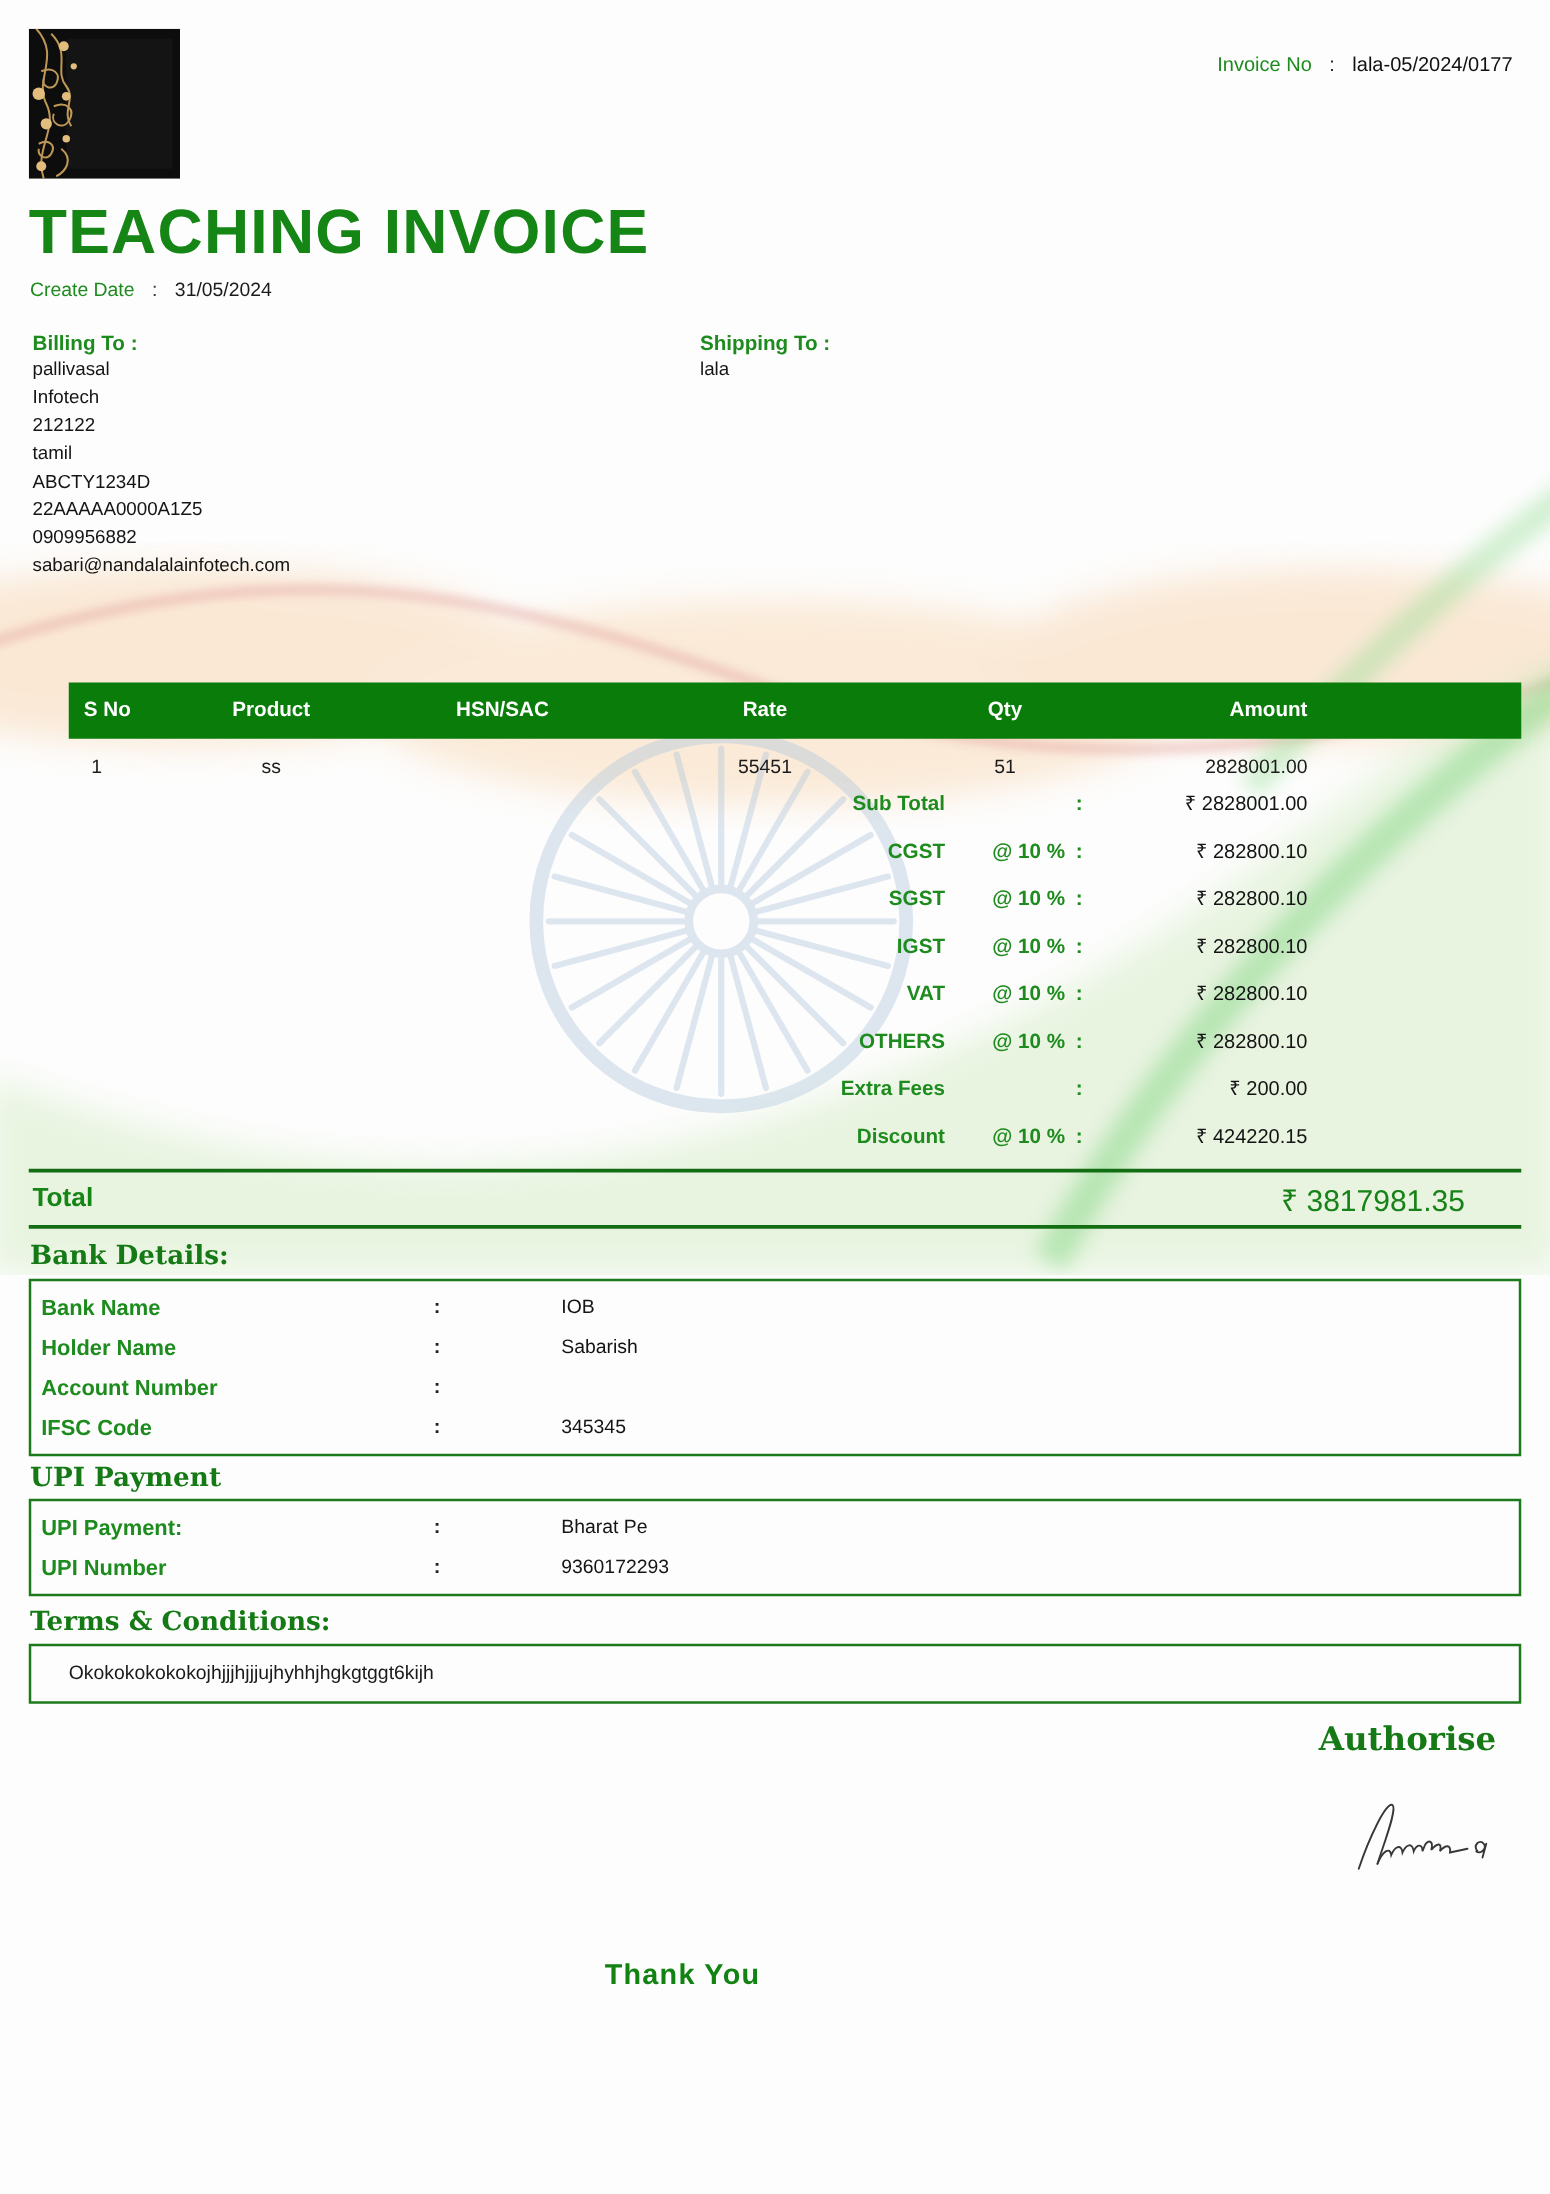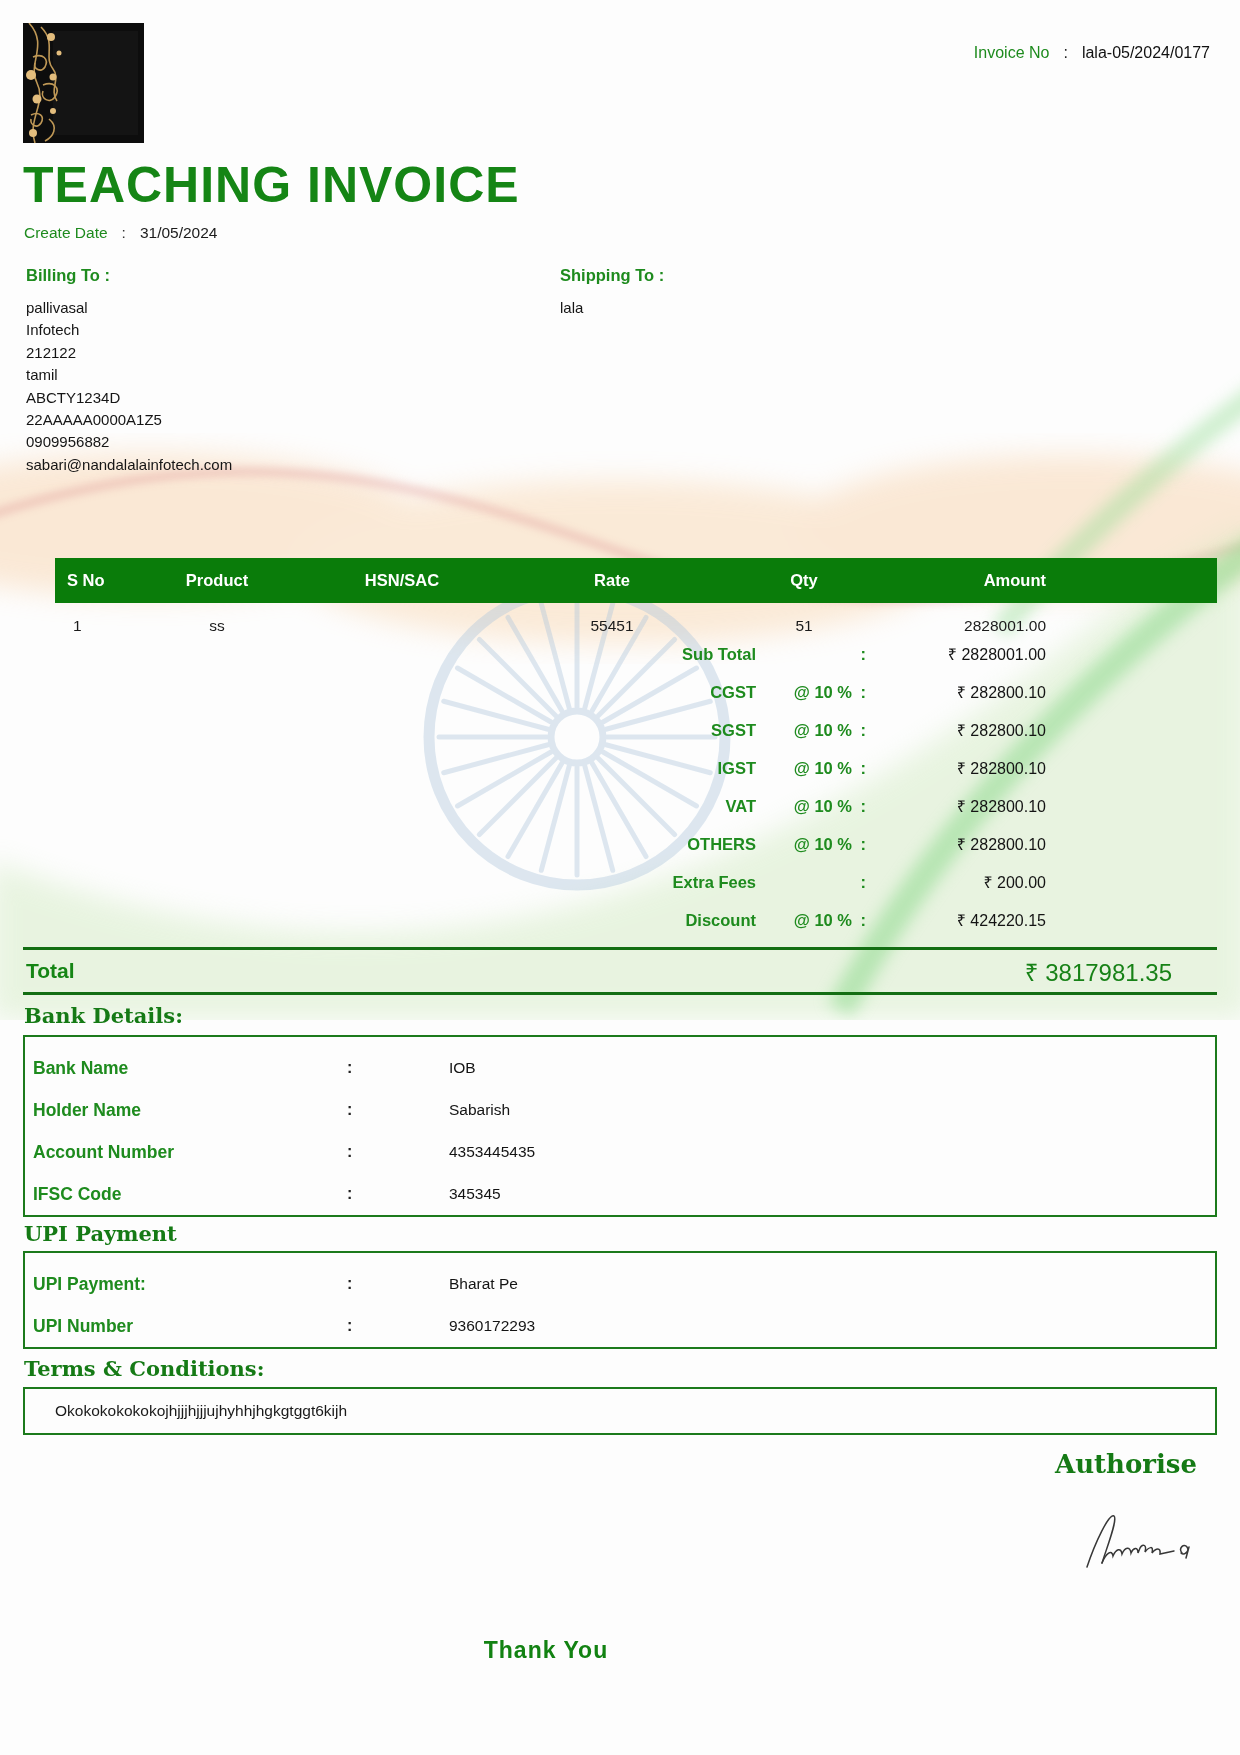--- a/index.html
+++ b/index.html
@@ -20,21 +20,21 @@
 
   .logo { position:absolute; left:23px; top:23px; width:121px; height:120px; }
 
   .title { margin:98px 0 0 23px; font-size:50px; font-weight:800; color:#158515; letter-spacing:1px; line-height:1.0; }
   .create-date { margin:14px 0 0 24px; font-size:15.5px; display:flex; gap:10px; }
   .create-date .lbl { color:#1e8b1e; }
   .create-date .sep { color:#333; padding:0 4px; }
 
   .addresses { display:flex; margin:24px 0 0 26px; }
   .addr-billing { width:534px; }
-  .addr-heading { color:#1e8b1e; font-weight:700; font-size:16.5px; margin-bottom:12px; }
+  .addr-heading { color:#1e8b1e; font-weight:700; font-size:16.5px; margin-bottom:0; }
   .addr-line { font-size:15px; line-height:22.4px; color:#151515; }
 
   
   .items { margin:82px 23px 0 23px; }
   .thead, .trow {
     display:grid;
     grid-template-columns:100px 124px 246px 174px 210px 1fr;
     align-items:center;
     margin-left:32px;
   }
@@ -55,21 +55,21 @@
   .tot-colon { width:14px; font-weight:700; color:#1e8b1e; font-size:16.5px; text-align:right; }
   .tot-amt { width:180px; text-align:right; font-size:16px; color:#141414; }
 
   .rule { height:3px; background:#136e13; margin:0 23px; }
   .grand { display:flex; justify-content:space-between; align-items:center; height:42px; margin:0 23px; padding-right:45px; }
   .grand .g-lbl { color:#158515; font-weight:700; font-size:21px; padding-left:3px; }
   .grand .g-amt { color:#178217; font-size:24px; }
 
   .serif-heading { font-family:"DejaVu Serif","Liberation Serif",serif; font-weight:700; color:#157a15; font-size:21px; margin:8px 0 0 24px; }
   .gbox { margin:7px 23px 0 23px; border:2px solid #1c7a1c; padding:5px 0; }
-  .gbox-row { display:grid; grid-template-columns:322px 102px 1fr; align-items:center; height:32px;margin-top:10px; }
+  .gbox-row { display:grid; grid-template-columns:322px 102px 1fr; align-items:center; height:32px; }
   .gbox-row .lbl { color:#1e8b1e; font-weight:700; font-size:17.5px; padding-left:8px; }
   .gbox-row .col { color:#222; font-weight:700; font-size:16px; }
   .gbox-row .val { color:#141414; font-size:15.5px; }
 
   .terms-box { margin:6px 23px 0 23px; border:2px solid #1c7a1c; height:48px; display:flex; align-items:center; padding-left:30px; font-size:15.5px; color:#1a1a1a; }
 
   .authorise-wrap { width:160px; margin:14px 34px 0 auto; text-align:center; }
   .authorise { font-family:"DejaVu Serif","Liberation Serif",serif; font-weight:700; color:#157a15; font-size:26px; }
   .sig { margin:30px 0 0 30px; }
 
@@ -283,21 +283,20 @@
         <span class="val">IOB</span>
       </div>
       <div class="gbox-row">
         <span class="lbl">Holder Name</span>
         <span class="col">:</span>
         <span class="val">Sabarish</span>
       </div>
       <div class="gbox-row">
         <span class="lbl">Account Number</span>
         <span class="col">:</span>
-        <span class="val">4353445435</span>
       </div>
       <div class="gbox-row">
         <span class="lbl">IFSC Code</span>
         <span class="col">:</span>
         <span class="val">345345</span>
       </div>
     </div>
 
     <div class="serif-heading" style="margin-top:4px">UPI Payment</div>
     <div class="gbox" style="margin-top:5px">

